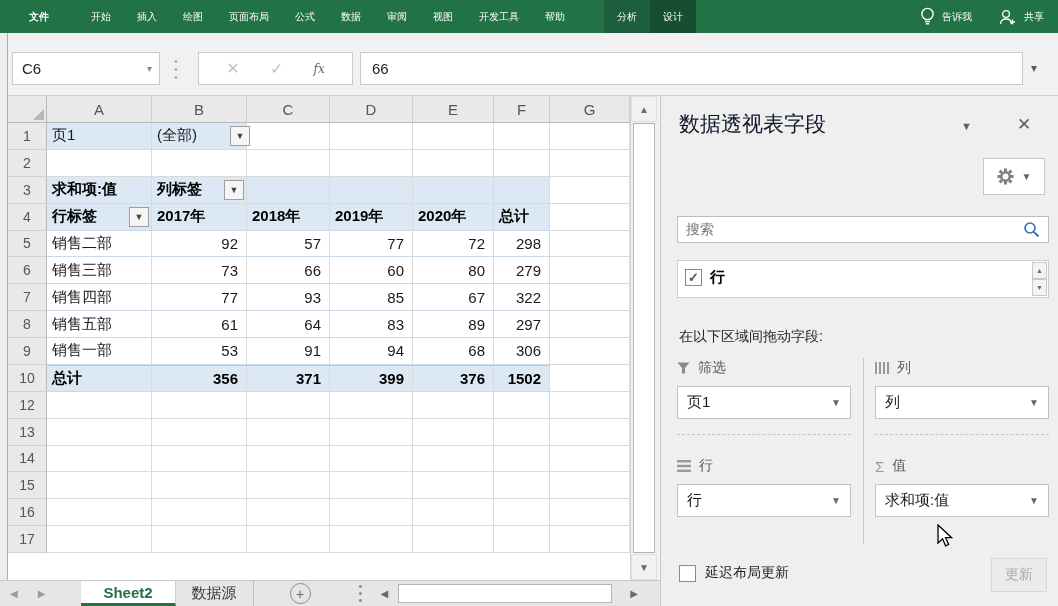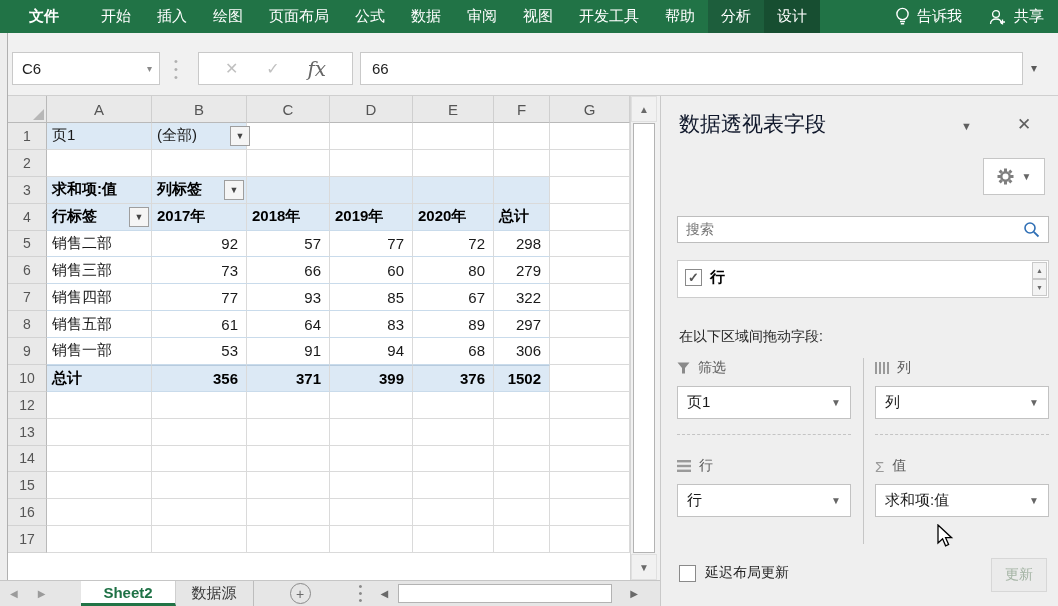--- a/index.html
+++ b/index.html
@@ -1,39 +1,39 @@
 <!DOCTYPE html>
 <html><head>
 <meta charset="utf-8">
 <style>
   * { margin:0; padding:0; box-sizing:border-box; }
   html,body { width:1058px; height:606px; overflow:hidden;
     font-family:"Liberation Sans", sans-serif; background:#f1f1f1; }
 
   
   #ribbon { position:absolute; left:0; top:0; width:1058px; height:33px;
-    background:#217346; display:flex; align-items:stretch; color:#fff; font-size:15px; }
+    background:#217346; display:flex; align-items:stretch; color:#fff; font-size:10px; }
   .rtab { display:flex; align-items:center; padding:0 13px; cursor:default; white-space:nowrap; }
   .rtab-file { margin-left:16px; margin-right:16px; font-weight:bold; }
-  #ctx-group { display:flex; background:#1d5e3c; margin-left:0; }
+  #ctx-group { display:flex; background:#1d5e3c; margin-left:26px; }
   .rtab-design { background:#174e31; }
   #ribbon-right { display:flex; align-items:center; margin-left:auto; margin-right:14px; gap:26px; }
   .ricon-lbl { display:flex; align-items:center; gap:7px; }
 
   
   #fbar { position:absolute; left:0; top:33px; width:1058px; height:63px;
     background:#f1f1f1; border-bottom:1px solid #cfcfcf; }
   .fbox { position:absolute; top:19px; height:33px; background:#fff; border:1px solid #c9c9c9;
     display:flex; align-items:center; font-size:15px; color:#222; }
   #name-box { left:12px; width:148px; padding-left:9px; }
   #name-box .dd-caret { margin-left:auto; margin-right:7px; color:#8a8a8a; font-size:10px; }
   #fbar-dots { left:174px; top:24px; position:absolute; color:#b0b0b0; font-size:11px; letter-spacing:0; line-height:8px; text-align:center; }
   #fx-box { left:198px; width:155px; justify-content:space-around; padding:0 12px; }
   #fx-box .fx-x, #fx-box .fx-check { color:#c0c0c0; font-size:16px; }
-  #fx-box .fx-fx { color:#666; font-family:"DejaVu Serif", serif; font-style:italic; font-size:20px; }
+  #fx-box .fx-fx { color:#666; font-family:"DejaVu Serif", serif; font-style:italic; font-size:12px; }
   #formula-input { left:360px; width:663px; padding-left:11px; }
   #fbar-expand { position:absolute; left:1031px; top:28px; color:#5a5a5a; font-size:12px; }
   #left-gutter { position:absolute; left:0; top:33px; width:8px; height:573px;
     background:#ededed; border-right:1px solid #b0b0b0; }
 
   
   #grid { position:absolute; left:8px; top:96px; width:622px; height:484px; background:#fff; font-size:15px; }
   #col-headers { display:flex; height:27px; }
   .corner { width:39px; background:#e9e9e9; border-right:1px solid #b9b9b9; border-bottom:1px solid #b9b9b9; position:relative; }
   .corner::after { content:""; position:absolute; right:2px; bottom:2px;

